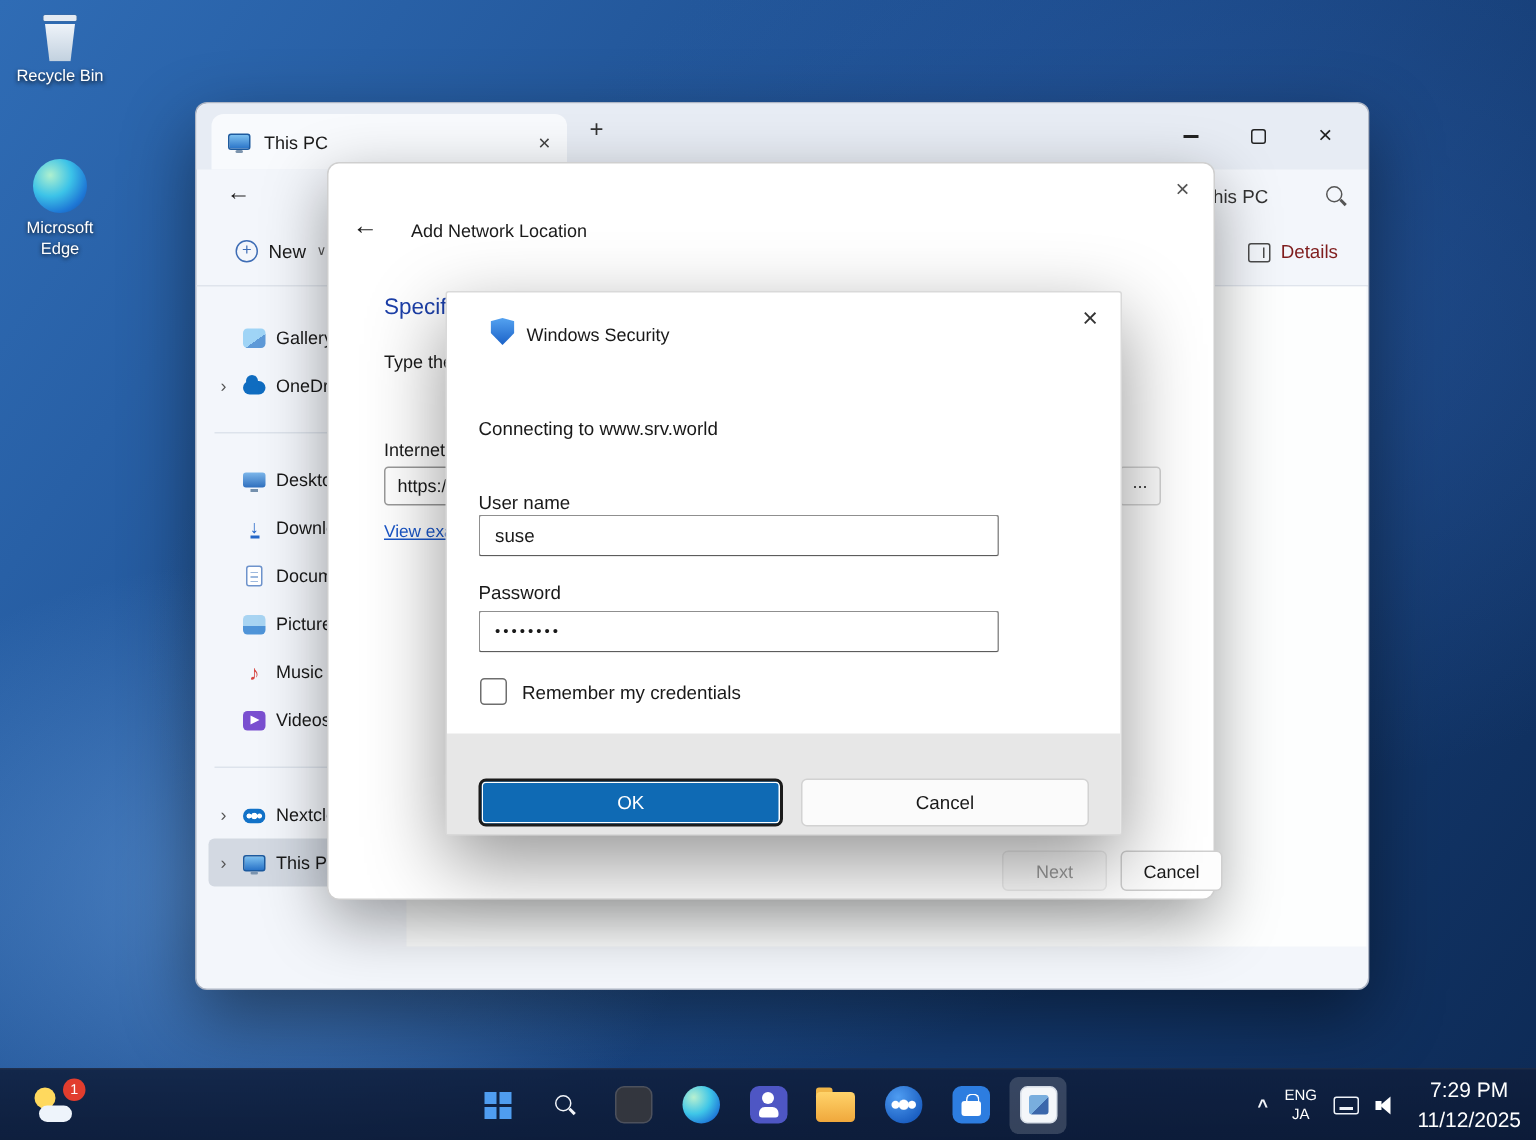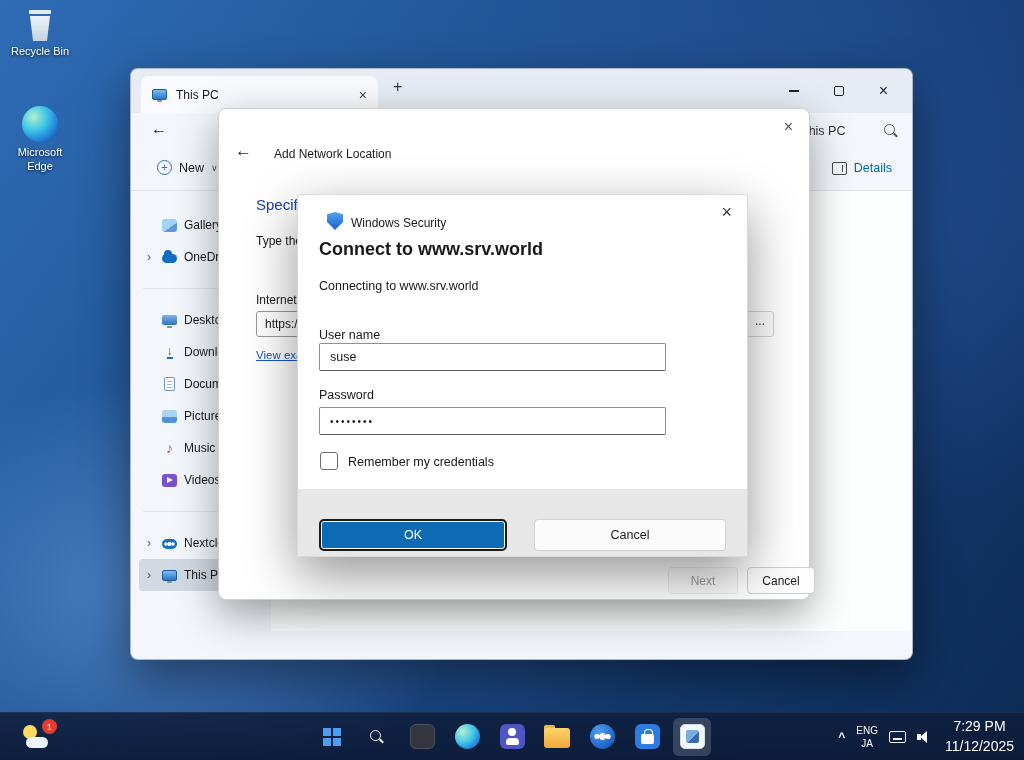--- a/index.html
+++ b/index.html
@@ -57,21 +57,21 @@
     background:currentColor; transform:rotate(45deg); }
   .nav-search { position:absolute; left:752px; top:10px; }
 
   .toolbar { position:relative; height:40px; border-bottom:1px solid #dfe4ec; }
   .new-btn { position:absolute; left:26px; top:9px; display:flex; align-items:center; gap:7px;
     font-size:12.5px; color:#1b1b1b; }
   .plus-circle { width:15px; height:15px; border-radius:50%; border:1.4px solid #3e6db5; color:#3e6db5;
     display:flex; align-items:center; justify-content:center; font-size:11px; line-height:1; }
   .chev-down { font-size:9px; color:#555; }
   .details-btn { position:absolute; right:20px; top:10px; display:flex; align-items:center; gap:7px;
-    font-size:12.5px; color:#0369a1; }
+    font-size:12.5px; color:#7f1d1d; }
   .details-icon { width:15px; height:13px; border:1.2px solid #4a4a4a; border-radius:2px; position:relative; }
   .details-icon::after { content:""; position:absolute; right:3px; top:2px; bottom:2px; width:1.2px; background:#4a4a4a; }
 
   .content { position:absolute; left:140px; right:1px; top:122px; bottom:28px; background:#fdfefe; }
 
   .sidebar { position:absolute; left:0; top:122px; bottom:28px; width:140px; padding:18px 4px 0 8px; }
   .side-item { height:32px; display:flex; align-items:center; gap:6px; font-size:12px; color:#191919;
     border-radius:4px; padding:0 4px; white-space:nowrap; }
   .side-item.selected { background:#d3d9e2; }
   .side-chev { width:12px; flex:none; text-align:center; font-size:12px; color:#555; }
@@ -148,21 +148,21 @@
     border:1px solid #8f8f8f; border-bottom:1.8px solid #5c5c5c; border-radius:2px; padding:0 10px;
     font-size:12.5px; color:#191919; font-family:"Liberation Sans","DejaVu Sans",sans-serif; }
   .sec-input.pw { font-size:10px; letter-spacing:2px; }
   .sec-check { position:absolute; left:22px; top:257px; width:18px; height:18px; background:#fff;
     border:1px solid #6e6e6e; border-radius:3px; }
   .sec-remember { position:absolute; left:50px; top:260px; font-size:12.5px; }
   .sec-footer { position:absolute; left:0; right:0; bottom:0; height:67px; background:#e7e7e7; }
   .sec-btn { position:absolute; top:324px; height:32px; font-size:12.5px; border-radius:4px;
     display:flex; align-items:center; justify-content:center;
     font-family:"Liberation Sans","DejaVu Sans",sans-serif; }
-  .ok-btn { left:21px; width:188px; background:#0f6ab4; color:#fff; border:2px solid #1b1b1b;
+  .ok-btn { left:21px; width:203px; background:#0f6ab4; color:#fff; border:2px solid #1b1b1b;
     border-radius:5px; box-shadow:inset 0 0 0 1px #fff; }
   .sec-cancel { left:236px; width:192px; background:#fbfbfb; border:1px solid #d2d2d2; color:#191919; }
 
   
   .taskbar { position:absolute; left:0; right:0; bottom:0; height:48px; z-index:30;
     background:linear-gradient(180deg, rgba(15,31,62,.88), rgba(12,26,54,.92));
     border-top:1px solid rgba(255,255,255,.07); }
   .tb-left { position:absolute; left:22px; top:0; height:100%; display:flex; align-items:center; }
   .weather { width:27px; height:24px; position:relative; }
   .weather::before { content:""; position:absolute; left:1px; top:0; width:14px; height:14px;
@@ -363,21 +363,20 @@
     <div class="browse-btn">...</div>
     <div class="wizard-link">View examples</div>
     <div class="wiz-btn next-btn">Next</div>
     <div class="wiz-btn wiz-cancel">Cancel</div>
   </div>
 
   <div class="secdlg">
     <span class="sec-shield"></span>
     <span class="sec-title">Windows Security</span>
     <span class="sec-close">×</span>
-    <div class="sec-heading">Connect to www.srv.world</div>
     <div class="sec-sub">Connecting to www.srv.world</div>
     <div class="sec-label" style="top:133px">User name</div>
     <input class="sec-input" style="top: 148px;" value="suse">
     <div class="sec-label" style="top:193px">Password</div>
     <input class="sec-input pw" style="top: 212px;" value="••••••••">
     <div class="sec-check"></div>
     <div class="sec-remember">Remember my credentials</div>
     <div class="sec-footer"></div>
     <div class="sec-btn ok-btn">OK</div>
     <div class="sec-btn sec-cancel">Cancel</div>

